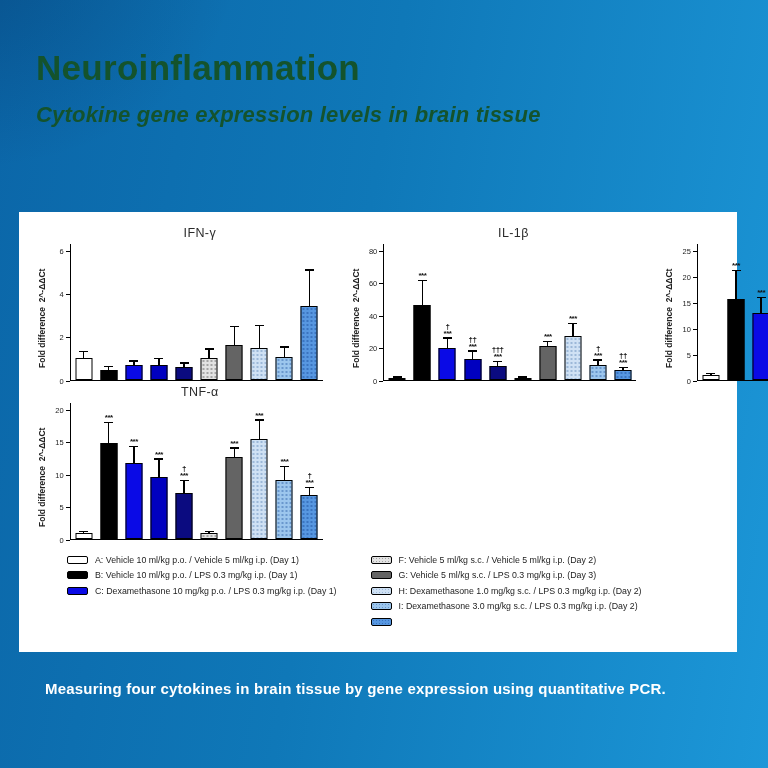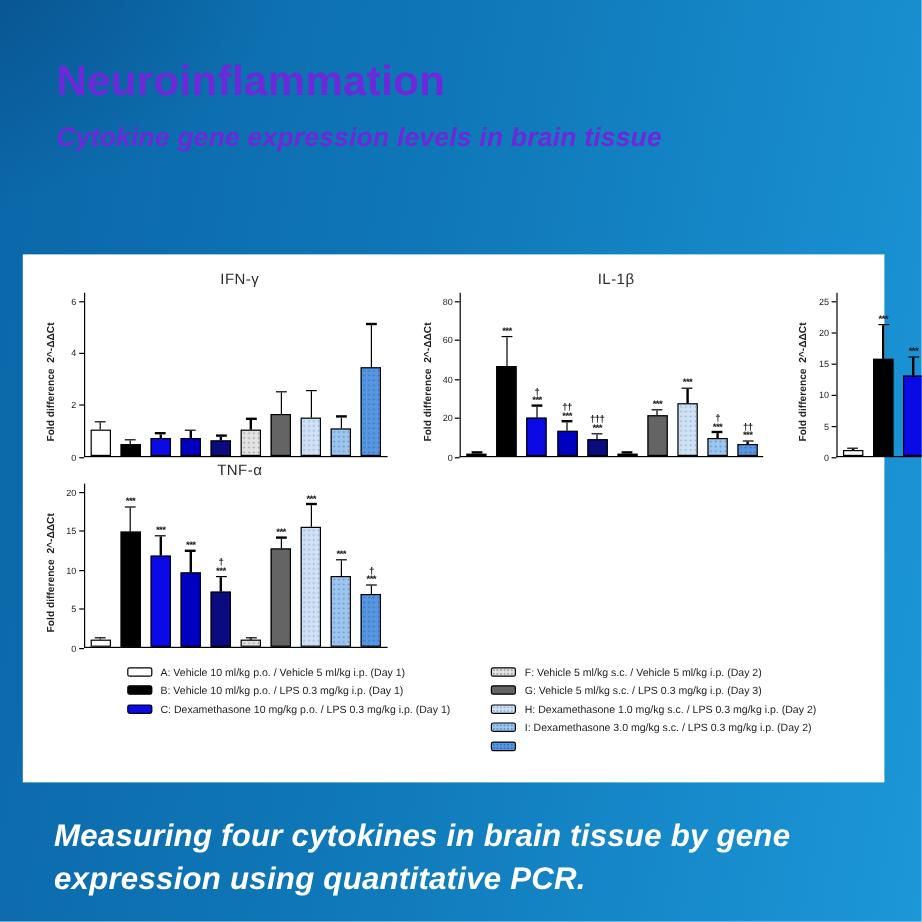--- a/index.html
+++ b/index.html
@@ -6,21 +6,21 @@
   body{
     width:768px;height:768px;overflow:hidden;
     font-family:"Liberation Sans",sans-serif;
     background-image:
       radial-gradient(60% 45% at -5% -5%, rgba(0,30,70,.28), transparent 60%),
       linear-gradient(100deg,#0b66a8 0%,#0f78b8 45%,#1c97d8 100%);
   }
   .poster{position:relative;width:768px;height:768px;}
 
   
-  .header{position:absolute;left:47px;top:48px;color:#6d28d9;}
+  .header{position:absolute;left:36px;top:48px;color:#14532d;}
   .header h1{margin:0;font-size:35px;font-weight:800;letter-spacing:.3px;}
   .header .subtitle{margin:14px 0 0 0;font-size:22px;font-style:italic;font-weight:600;letter-spacing:.2px;}
 
   
   .panel{
     position:absolute;left:19px;top:212px;width:718px;height:440px;
     background:#ffffff;box-sizing:border-box;padding:14px 18px 8px 18px;
   }
   .charts{display:grid;grid-template-columns:1fr 1fr 1fr;column-gap:28px;row-gap:4px;}
   .chart{display:flex;flex-direction:column;align-items:center;}
@@ -49,32 +49,32 @@
   .bar.dotted{
     background-image:radial-gradient(var(--dot) 0.7px, transparent 0.9px);
     background-size:4px 4px;
   }
   .err-stem{position:absolute;left:50%;width:1.3px;margin-left:-0.65px;background:#000;}
   .err-cap{position:absolute;left:50%;width:9px;margin-left:-4.5px;height:1.3px;background:#000;}
   .ann{position:absolute;left:50%;transform:translateX(-50%);display:flex;flex-direction:column;align-items:center;}
   .ann-line{font-size:8px;font-weight:bold;line-height:7px;color:#111;white-space:nowrap;letter-spacing:-0.5px;}
 
   
-  .legends{display:flex;justify-content:center;gap:34px;margin-top:12px;padding-left:30px;}
+  .legends{display:flex;gap:34px;margin-top:12px;padding-left:30px;}
   .legend{list-style:none;margin:0;padding:0;}
   .legend li{display:flex;align-items:center;height:15.5px;}
   .swatch{
     width:21px;height:8px;border:1px solid #000;border-radius:2px;
     margin-right:7px;flex:0 0 auto;box-sizing:border-box;
   }
   .legend .ltext{font-size:8.8px;color:#1c1c1c;white-space:nowrap;}
 
   
   .caption{position:absolute;left:45px;top:678px;width:690px;color:#fff;}
-  .caption p{margin:0;font-size:26px;font-style:italic;font-weight:700;line-height:1.4;letter-spacing:.2px;}
+  .caption p{margin:0;font-size:15px;font-weight:700;line-height:1.4;letter-spacing:.2px;}
 </style>
 </head>
 <body>
 
 <div class="poster">
 
   <header class="header">
     <h1>Neuroinflammation</h1>
     <p class="subtitle">Cytokine gene expression levels in brain tissue</p>
   </header>

